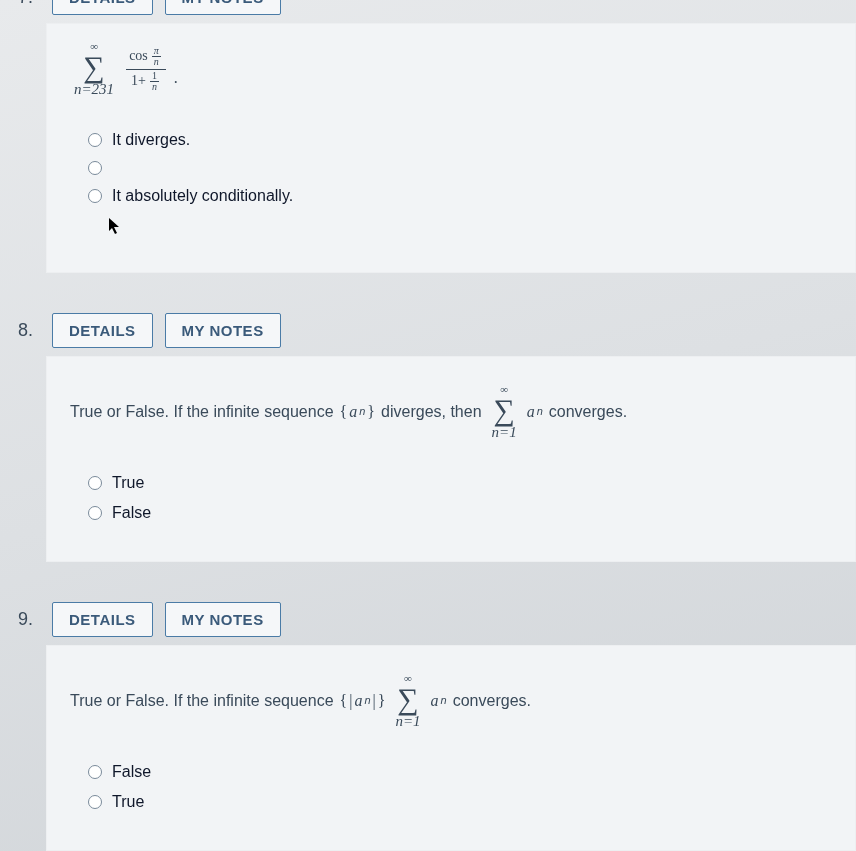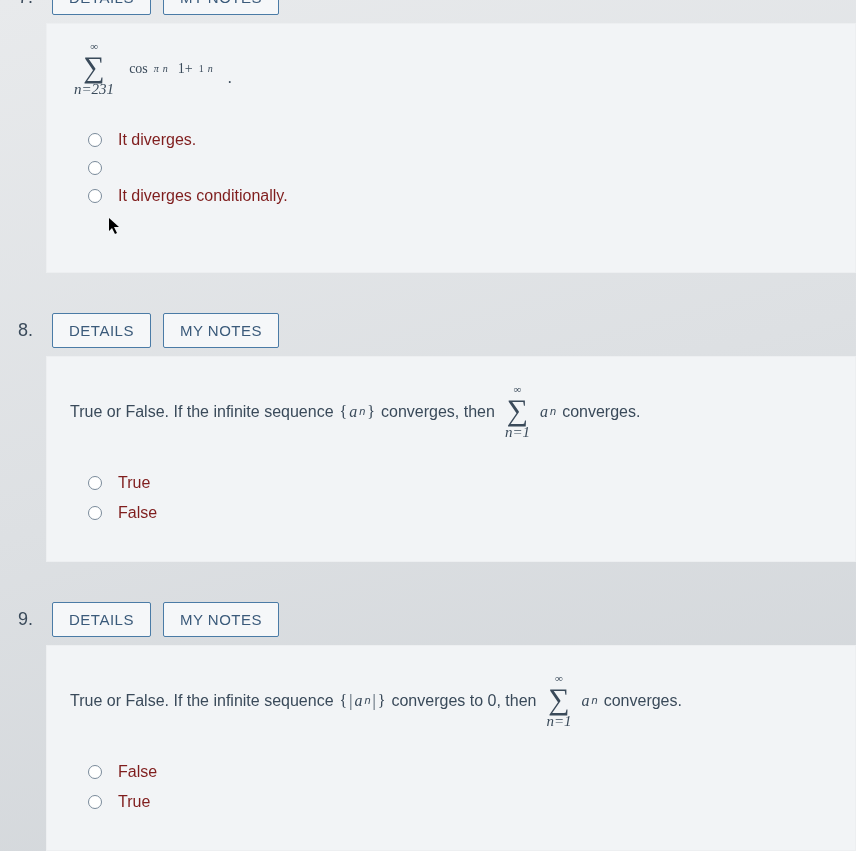--- a/index.html
+++ b/index.html
@@ -26,21 +26,21 @@
     color: #3a4a5a;
     font-weight: 400;
     min-width: 22px;
   }
   .btn {
     border: 1.5px solid #4a7ba6;
     background: #f5f7f9;
     color: #3a5a7a;
     padding: 8px 16px;
     font-size: 15px;
-    font-weight: 400;
+    font-weight: 700;
     letter-spacing: 0.5px;
     cursor: pointer;
     border-radius: 2px;
   }
   .q-body {
     background: #f2f4f6;
     margin-left: 46px;
     padding: 28px 24px 34px 24px;
     box-shadow: inset 0 0 0 1px rgba(0,0,0,0.02);
   }
@@ -54,24 +54,24 @@
     gap: 6px;
     line-height: 1.6;
   }
   .options {
     margin-top: 28px;
     padding-left: 18px;
   }
   .option {
     display: flex;
     align-items: center;
-    gap: 16px;
+    gap: 10px;
     padding: 6px 0;
     font-size: 16px;
-    color: #7f1d1d;
+    color: #0f172a;
     cursor: pointer;
   }
   .radio {
     width: 14px;
     height: 14px;
     border: 1.5px solid #7a8a9a;
     border-radius: 50%;
     background: #fff;
     flex-shrink: 0;
   }
@@ -86,21 +86,21 @@
     align-items: center;
     font-family: "Times New Roman", serif;
     line-height: 1;
     margin: 0 4px;
   }
   .sigma-top { font-size: 11px; color:#3a4a5a; }
   .sigma-sym { font-size: 30px; font-weight: 400; }
   .sigma-bot { font-size: 15px; font-style: italic; }
   .frac {
     display: inline-flex;
-    flex-direction: row;
+    flex-direction: column;
     align-items: center;
     font-family: "Times New Roman", serif;
     line-height: 1.05;
     vertical-align: middle;
     margin: 0 2px;
   }
   .frac .num, .frac .den { padding: 1px 3px; font-size: 14px;}
   .frac .bar { width: 100%; border-top: 1px solid #3a4a5a; }
   .smallfrac .num, .smallfrac .den { font-size: 10px; padding:0 2px;}
   .mathit { font-family:"Times New Roman",serif; font-style: italic; }
@@ -154,21 +154,21 @@
     <div class="options">
       <label class="option">
         <span class="radio"></span>
         <span>It diverges.</span>
       </label>
       <label class="option">
         <span class="radio"></span>
       </label>
       <label class="option">
         <span class="radio"></span>
-        <span>It diverges conditionally.</span>
+        <span>It absolutely conditionally.</span>
       </label>
       <div class="cursor-arrow">
         <svg width="14" height="18" viewBox="0 0 14 18">
           <path d="M1 1 L1 14 L4 11 L7 17 L9 16 L6 10 L11 10 Z" fill="#000"></path>
         </svg>
       </div>
     </div>
   </div>
 </div>
 
@@ -180,21 +180,21 @@
   </div>
   <div class="q-body">
     <div class="prompt">
       <span>True or False. If the infinite sequence </span>
       <span class="row-inline">
         <span class="curly">{</span>
         <span class="mathit">a</span>
         <span class="sub">n</span>
         <span class="curly">}</span>
       </span>
-      <span> converges, then </span>
+      <span> diverges, then </span>
       <span class="sigma-block">
         <span class="sigma-top">∞</span>
         <span class="sigma-sym">∑</span>
         <span class="sigma-bot">n=1</span>
       </span>
       <span class="row-inline">
         <span class="mathit">a</span>
         <span class="sub">n</span>
       </span>
       <span> converges.</span>
@@ -222,21 +222,20 @@
     <div class="prompt">
       <span>True or False. If the infinite sequence </span>
       <span class="row-inline">
         <span class="curly">{</span>
         <span class="mathrm">|</span>
         <span class="mathit">a</span>
         <span class="sub">n</span>
         <span class="mathrm">|</span>
         <span class="curly">}</span>
       </span>
-      <span> converges to 0, then </span>
       <span class="sigma-block">
         <span class="sigma-top">∞</span>
         <span class="sigma-sym">∑</span>
         <span class="sigma-bot">n=1</span>
       </span>
       <span class="row-inline">
         <span class="mathit">a</span>
         <span class="sub">n</span>
       </span>
       <span> converges.</span>

